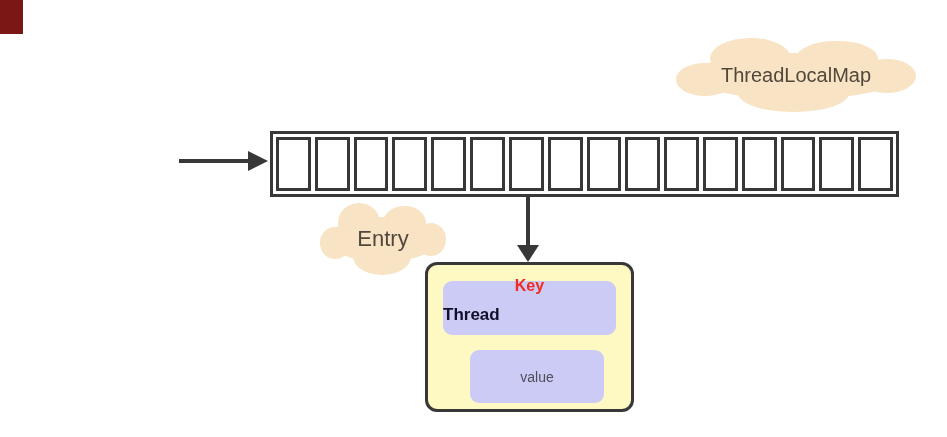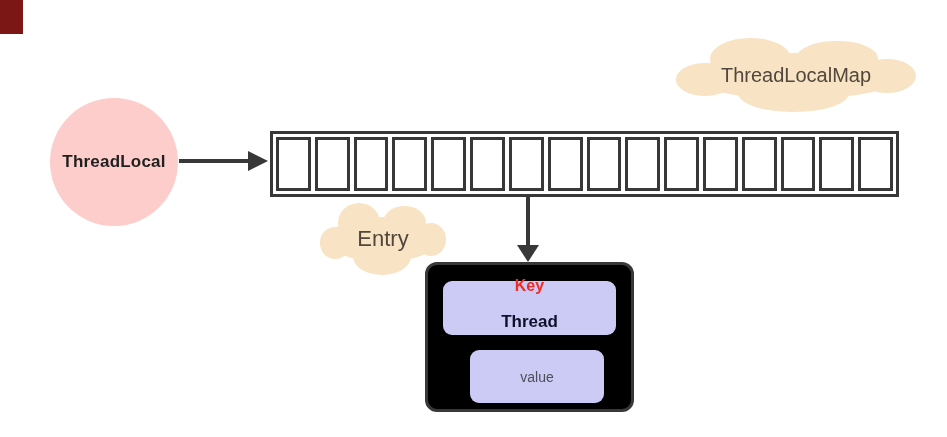--- a/index.html
+++ b/index.html
@@ -67,49 +67,46 @@
     color:var(--cloud-text);
     text-align:right;
   }
   #map-cloud{left:676px;top:38px;width:240px;height:74px;}
   #map-cloud .label{font-size:20px;}
   #entry-cloud{left:320px;top:203px;width:126px;height:72px;}
   #entry-cloud .label{font-size:22px;}
   
   #entry-box{
     position:absolute;left:425px;top:262px;width:209px;height:150px;
-    border:3px solid var(--ink);border-radius:12px;background:#000000;
+    border:3px solid var(--ink);border-radius:12px;background:#fef9c3;
     box-sizing:border-box;z-index:2;
   }
   #key-label{
     position:absolute;top:12px;left:0;width:100%;text-align:center;
     font-weight:bold;font-size:16px;color:var(--key-red);z-index:3;
   }
   .field{position:absolute;background:var(--lavender);border-radius:9px;box-sizing:border-box;}
   #key-field{
     left:15px;top:16px;width:173px;height:54px;
-    display:flex;align-items:flex-end;justify-content:center;padding-bottom:3px;
+    display:flex;align-items:flex-end;justify-content:flex-start;padding-bottom:10px;
   }
   #key-field .label{font-weight:bold;font-size:17px;color:#10102a;}
   #value-field{
     left:42px;top:85px;width:134px;height:53px;
     display:flex;align-items:center;justify-content:center;
   }
   #value-field .label{font-size:14px;color:#4e4e58;}
 </style>
 </head>
 <body>
 
 <div id="canvas">
 
   <div id="corner-marker"></div>
 
-  <div id="tl-circle">
-    <span class="label">ThreadLocal</span>
-  </div>
 
   <div class="harrow-line"></div>
   <div class="harrow-head"></div>
 
   <div id="hash-array">
       <div class="cell"></div>
       <div class="cell"></div>
       <div class="cell"></div>
       <div class="cell"></div>
       <div class="cell"></div>

